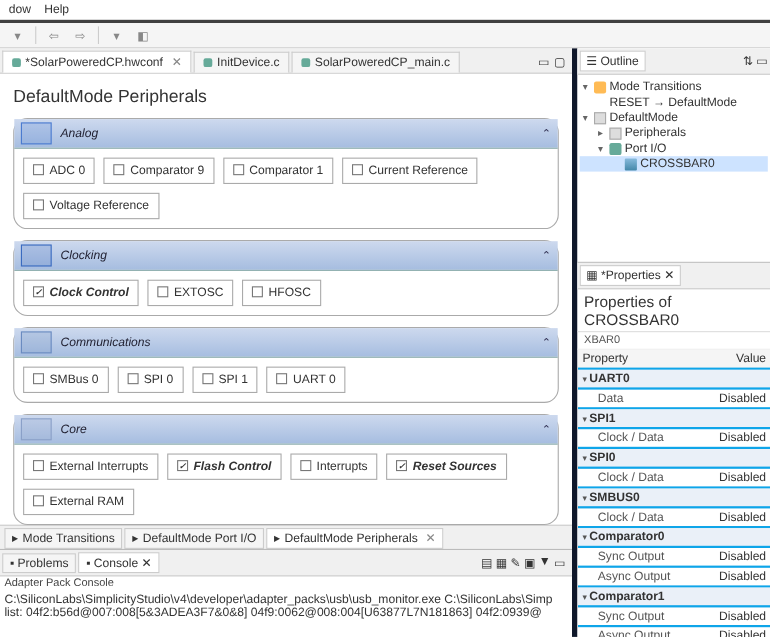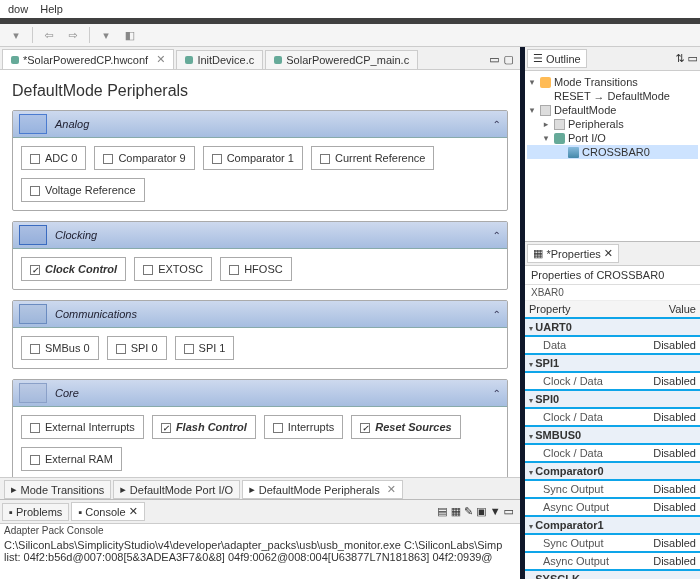--- a/index.html
+++ b/index.html
@@ -1,38 +1,38 @@
 <!DOCTYPE html>
 <html><head>
 <meta charset="utf-8">
 <style>
 *{box-sizing:border-box;margin:0;padding:0;font-family:Tahoma,Arial,sans-serif;font-size:11px;color:#333}
 body{background:#fff;width:700px;height:579px;overflow:hidden;display:flex;flex-direction:column}
-.menubar{display:flex;gap:12px;padding:3px 8px;border-bottom:6px solid #404040}
+.menubar{display:flex;gap:12px;padding:3px 8px;border-bottom:3px solid #404040}
 .menubar span{cursor:pointer}
 .toolbar{display:flex;align-items:center;gap:4px;padding:2px 6px;border-bottom:1px solid #ccc;background:#f5f5f5}
 .tb-btn{width:20px;height:18px;border:1px solid transparent;display:flex;align-items:center;justify-content:center;font-size:11px;color:#888}
 .tb-sep{width:1px;height:16px;background:#ccc;margin:0 2px}
 .main{flex:1;display:flex;min-height:0}
 .editor-area{flex:1;display:flex;flex-direction:column;min-width:0;border-right:5px solid #0f172a}
 .tabs{display:flex;align-items:center;background:#f0f0f0;border-bottom:1px solid #ccc;padding:2px 2px 0;position:relative}
 .tab{display:flex;align-items:center;gap:4px;padding:3px 8px;border:1px solid #ccc;border-bottom:none;background:#f5f5f5;margin-right:2px;font-size:10px;cursor:pointer}
 .tab.active{background:#fff}
 .tab .dot{width:8px;height:8px;border-radius:2px;background:#6a9}
 .tab .x{color:#888;margin-left:4px;cursor:pointer}
 .tabs-right{margin-left:auto;display:flex;gap:4px;color:#888;padding-right:4px}
 .editor-content{flex:1;overflow:auto;padding:8px 12px}
 .page-title{font-size:16px;color:#333;margin:4px 0 10px;font-weight:400}
-.section{border:1px solid #aaa;border-radius:2px;margin-bottom:10px;background:#fff}
+.section{border:1px solid #aaa;border-radius:13px;margin-bottom:10px;background:#fff}
 .sec-head{display:flex;align-items:center;background:linear-gradient(#cdd9ee,#a6bde0);border-bottom:1px solid #8aa;padding:3px 6px;gap:8px}
 .sec-icon{width:28px;height:20px;background:#e0e8f4;border:1px solid #9ab;display:flex;align-items:center;justify-content:center}
 .sec-title{font-weight:400;font-style:italic;color:#223}
 .sec-collapse{margin-left:auto;color:#335;font-size:10px;cursor:pointer}
 .sec-body{padding:8px;display:flex;flex-wrap:wrap;gap:8px}
-.periph-box{border:1px solid #aaa;padding:5px 8px;display:flex;align-items:flex-end;gap:5px;background:#fff;font-size:10px;cursor:pointer}
+.periph-box{border:1px solid #aaa;padding:5px 8px;display:flex;align-items:flex-start;gap:5px;background:#fff;font-size:10px;cursor:pointer}
 .chk{width:10px;height:10px;border:1px solid #777;display:inline-flex;align-items:center;justify-content:center;font-size:8px;color:#333}
 .chk.on::after{content:"✓"}
 .periph-box.on{font-style:italic;font-weight:700}
 .bottom-tabs{display:flex;background:#f0f0f0;border-top:1px solid #ccc;padding:2px 4px 0}
 .btab{display:flex;align-items:center;gap:4px;padding:2px 6px;border:1px solid #ccc;background:#f5f5f5;margin-right:2px;font-size:10px;cursor:pointer}
 .btab.active{background:#fff}
 .btab .x{color:#888;margin-left:3px}
 .console-area{border-top:1px solid #bbb;display:flex;flex-direction:column;height:80px}
 .console-tabs{display:flex;align-items:center;background:#f0f0f0;border-bottom:1px solid #ccc;padding:2px}
 .ctab{display:flex;align-items:center;gap:3px;padding:2px 6px;border:1px solid #ccc;background:#f5f5f5;margin-right:2px;font-size:10px}
@@ -48,21 +48,21 @@
 .tree-row{display:flex;align-items:center;gap:3px;padding:1px 0;cursor:pointer;white-space:nowrap}
 .tree-exp{width:10px;text-align:center;color:#666;font-size:9px}
 .ti{width:11px;height:11px;display:inline-block}
 .ti.arrow{background:#fb5;border-radius:2px}
 .ti.folder{background:#ddd;border:1px solid #aaa}
 .ti.port{background:#6a9;border-radius:2px}
 .ti.cross{background:linear-gradient(#8bd,#48a);border-radius:1px}
 .tree-row.sel{background:#cde3ff}
 .ind1{padding-left:14px}.ind2{padding-left:28px}
 .props-panel{flex:1;display:flex;flex-direction:column;min-height:0}
-.props-title{padding:3px 6px;font-size:11px;border-bottom:1px solid #ddd}
+.props-title{padding:3px 6px;font-size:14px;border-bottom:1px solid #ddd}
 .props-sub{padding:2px 6px;font-size:10px;border-bottom:1px solid #eee;color:#555}
 .props-grid{flex:1;overflow:auto}
 .prow{display:flex;border-bottom:2px solid #0ea5e9;font-size:10px}
 .prow.header{background:#f5f5f5;font-weight:400;color:#555}
 .pcell{padding:2px 4px}
 .pc1{flex:1}
 .pc2{width:55px;text-align:right}
 .prow.cat{background:#eaf0f8;font-weight:700;color:#23508a}
 .prow.cat .pc1::before{content:"▾ ";font-size:8px;color:#555;font-weight:400}
 .prow.sub .pc1{padding-left:18px;color:#555}
@@ -171,20 +171,24 @@
                 <span>SMBus 0</span>
               </div>
               <div class="periph-box">
                 <span class="chk"></span>
                 <span>SPI 0</span>
               </div>
               <div class="periph-box">
                 <span class="chk"></span>
                 <span>SPI 1</span>
               </div>
+              <div class="periph-box">
+                <span class="chk"></span>
+                <span>UART 0</span>
+              </div>
             </div>
           </div>
           <div class="section">
             <div class="sec-head">
               <div class="sec-icon" style="background:#8aa0c833;border-color:#8aa0c8"></div>
               <span class="sec-title">Core</span>
               <span class="sec-collapse">⌃</span>
             </div>
             <div class="sec-body">
               <div class="periph-box">

